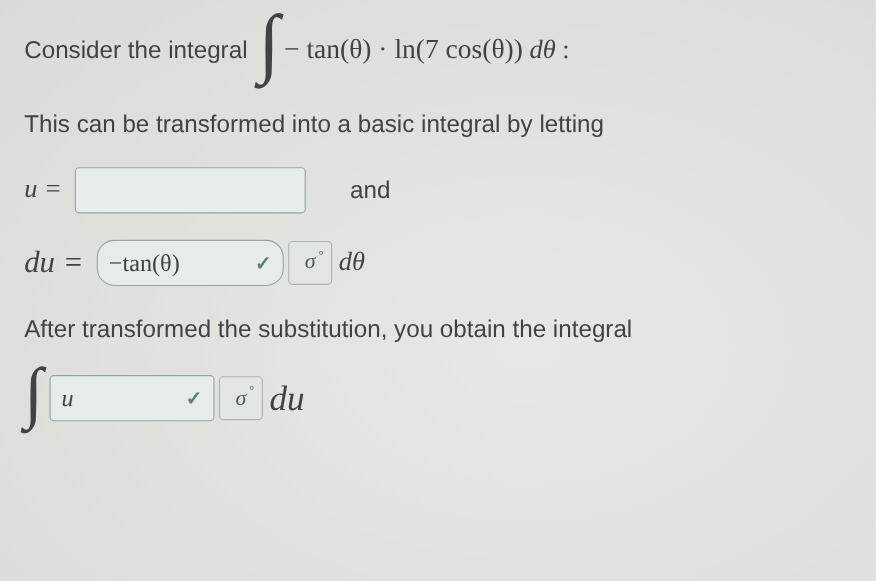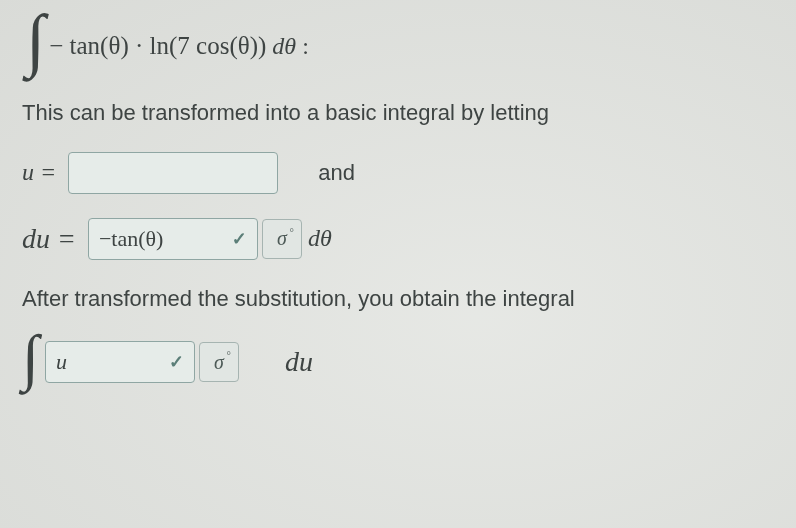--- a/index.html
+++ b/index.html
@@ -44,21 +44,21 @@
     padding: 4px 10px;
     display: inline-flex;
     align-items: center;
     font-family: "Cambria Math", "Times New Roman", serif;
     font-size: 22px;
     color: #3e4443;
     min-width: 60px;
   }
   .input-box.empty { width: 210px; }
   .input-box.ans { width: 150px; gap: 8px; justify-content: space-between;}
-  .input-box.du  { width: 170px; gap: 8px; justify-content: space-between;}
+  .input-box.du  { width: 170px; gap: 8px; justify-content: space-between; border-radius: 16px;}
   .check {
     color: #5b7e78;
     font-size: 18px;
     font-weight: bold;
   }
   .preview-btn {
     border: 1px solid #a6b4b1;
     background: #e1e6e3;
     border-radius: 4px;
     width: 40px;
@@ -84,20 +84,21 @@
   }
   .gap-sm { margin-right: 6px; }
   .gap-md { margin-right: 12px; }
   .gap-lg { margin-right: 40px; }
   .math-var { font-family: "Cambria Math","Times New Roman",serif; font-style: italic; }
 </style>
 </head>
 <body>
 
 <div class="row">
+  <span class="gap-sm">Consider the integral</span>
   <span class="math-int">∫</span>
   <span class="serif gap-sm" style="font-size:25px;">− tan(θ) · ln(7 cos(θ))</span>
   <span class="serif ital gap-sm" style="font-size:24px;">dθ</span>
   <span class="serif" style="font-size:24px;">:</span>
 </div>
 
 <div class="row">This can be transformed into a basic integral by letting</div>
 
 <div class="row">
   <span class="math-var gap-md" style="font-size:24px;">u =</span>
@@ -125,14 +126,14 @@
 <div class="row" style="margin-bottom:0;">
   <span class="math-int-sm">∫</span>
   <span class="input-box ans">
     <span class="ital">u</span>
     <span class="check">✓</span>
   </span>
   <span class="preview-btn">
     <span class="sigma">σ</span>
     <span class="sup">°</span>
   </span>
-  <span class="math-var" style="font-size:28px;margin-left:40px;">du</span>
+  <span class="math-var" style="font-size:32px;">du</span>
 </div>
 
 </body></html>

